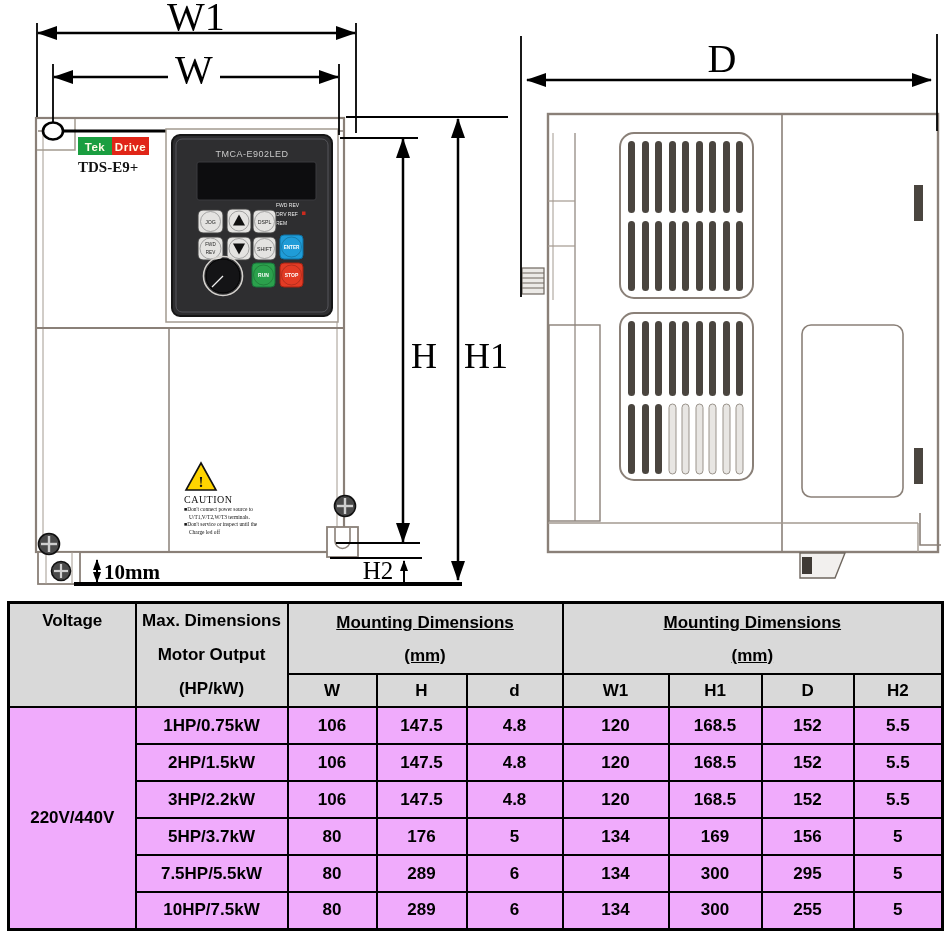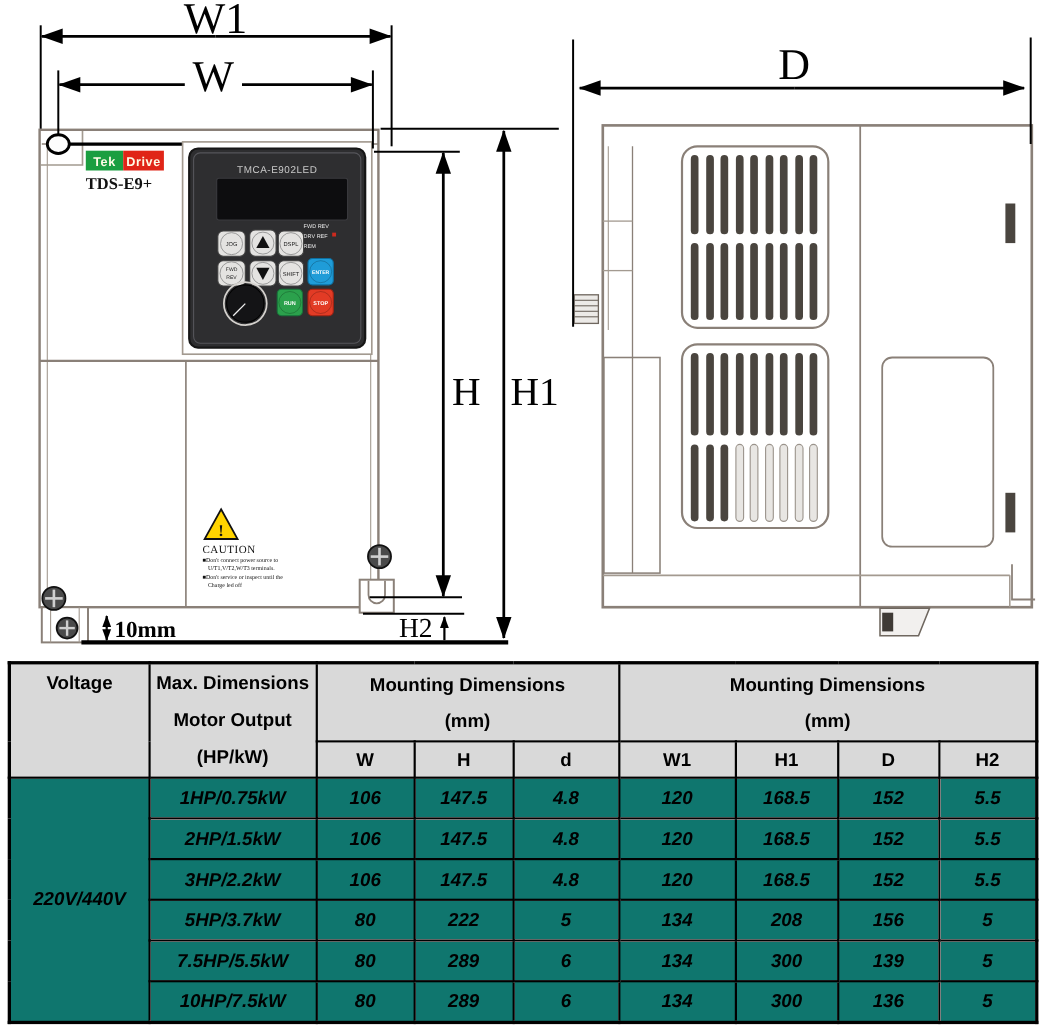--- a/index.html
+++ b/index.html
@@ -22,23 +22,23 @@
   .cauT{font-family:"Liberation Serif",serif;font-size:10px;fill:#111;letter-spacing:.5px;}
   .cauB{font-family:"Liberation Serif",serif;font-size:5.4px;fill:#111;}
   .bang{font-family:"Liberation Serif",serif;font-size:15px;font-weight:bold;fill:#111;text-anchor:middle;}
 
   
   .spec-table{position:absolute;left:7px;top:601px;border-collapse:collapse;table-layout:fixed;
       width:934px;font-weight:bold;color:#000;border:3px solid #000;}
   .spec-table th,.spec-table td{border:2px solid #000;text-align:center;vertical-align:middle;
       padding:0;font-size:17px;overflow:hidden;margin-top:24px;}
   .spec-table th{background:#d9d9d9;}
-  .spec-table td{background:#0f766e;font-style:italic;}
+  .spec-table td{background:#f0abfc;}
   .hline{line-height:34px;height:34px;}
-  .gline{line-height:33px;height:33px;}
+  .gline{line-height:33px;height:33px;text-decoration:underline;}
   .cell-top{vertical-align:top !important;}
 </style>
 </head>
 <body>
 
 <div class="page">
 
 <svg width="949" height="600" viewBox="0 0 949 600">
   <defs>
     <marker id="ah" markerUnits="userSpaceOnUse" markerWidth="22" markerHeight="16" refX="20" refY="8" orient="auto">
@@ -354,43 +354,43 @@
       <td>147.5</td>
       <td>4.8</td>
       <td>120</td>
       <td>168.5</td>
       <td>152</td>
       <td>5.5</td>
     </tr>
     <tr style="height:37px">
       <td>5HP/3.7kW</td>
       <td>80</td>
-      <td>222</td>
+      <td>176</td>
       <td>5</td>
       <td>134</td>
-      <td>208</td>
+      <td>169</td>
       <td>156</td>
       <td>5</td>
     </tr>
     <tr style="height:37px">
       <td>7.5HP/5.5kW</td>
       <td>80</td>
       <td>289</td>
       <td>6</td>
       <td>134</td>
       <td>300</td>
-      <td>139</td>
+      <td>295</td>
       <td>5</td>
     </tr>
     <tr style="height:37px">
       <td>10HP/7.5kW</td>
       <td>80</td>
       <td>289</td>
       <td>6</td>
       <td>134</td>
       <td>300</td>
-      <td>136</td>
+      <td>255</td>
       <td>5</td>
     </tr>
   </tbody>
 </table>
 
 </div>
 
 </body></html>

